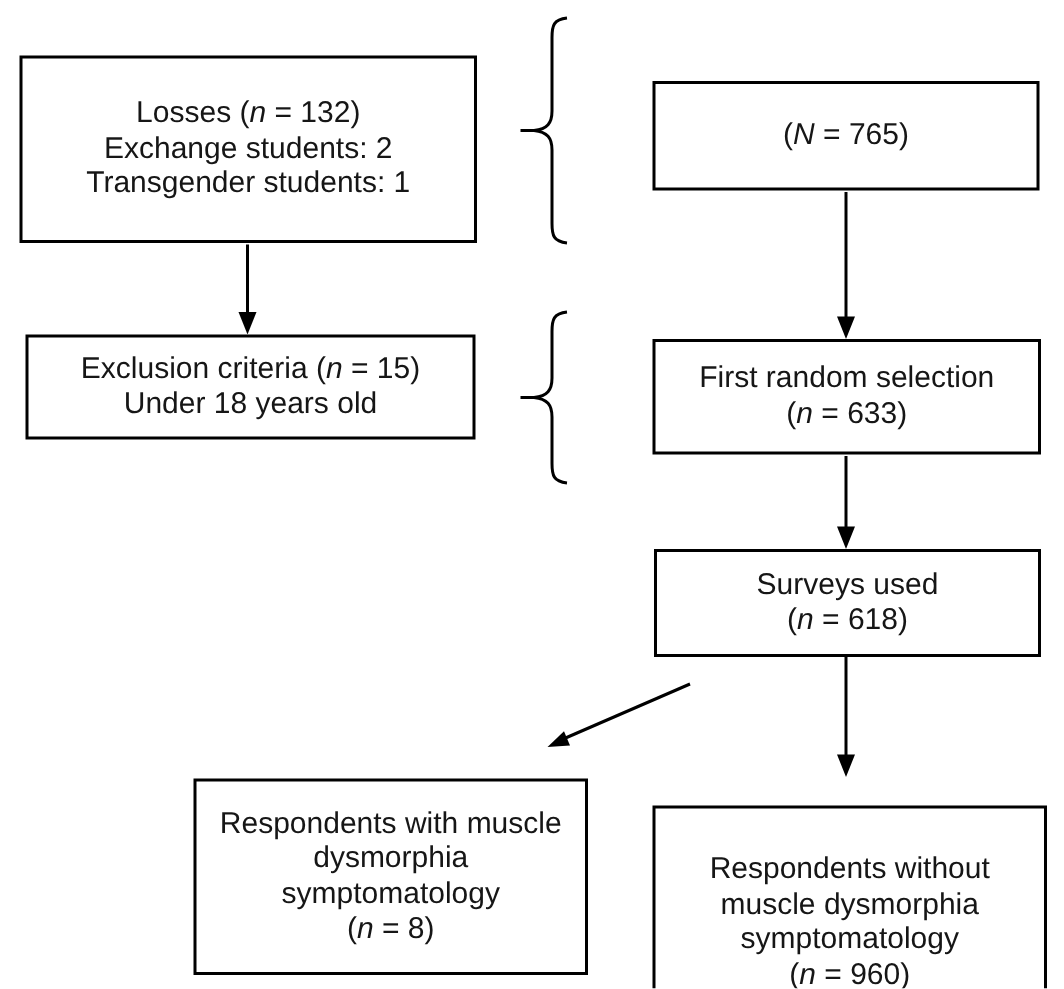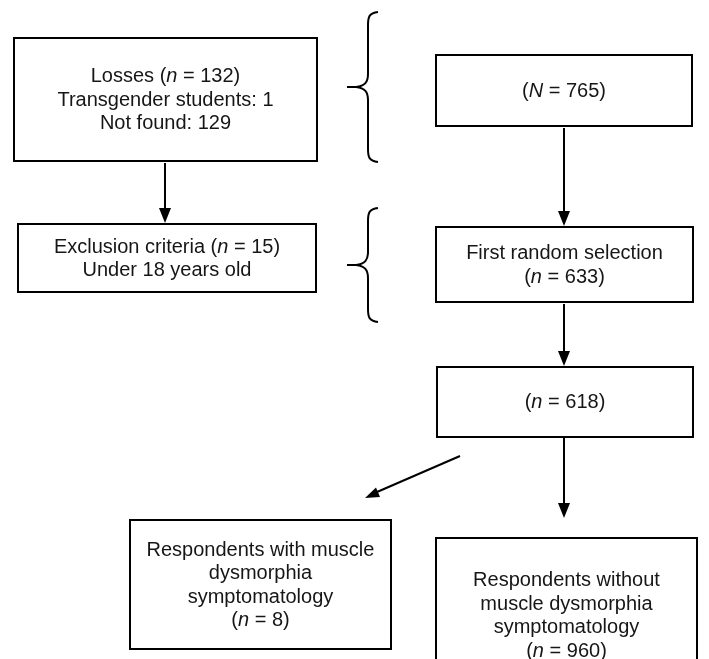--- a/index.html
+++ b/index.html
@@ -40,39 +40,40 @@
   .overlay line,.overlay path{stroke:var(--line);stroke-width:2;fill:none;}
   .overlay polygon{fill:var(--line);stroke:none;}
 </style>
 </head>
 <body>
 
 <div class="canvas">
 
   <div class="box" style="left:13px;top:37px;width:305px;height:125px">
       <div class="line"><span>Losses (</span><em>n</em><span> = 132)</span></div>
+      <div class="line"><span>Exchange students: 2</span></div>
       <div class="line"><span>Transgender students: 1</span></div>
-      <div class="line"><span>Not found: 129</span></div>
     </div>
 
   <div class="box" style="left:435px;top:54px;width:258px;height:73px">
       <div class="line"><span>(</span><em>N</em><span> = 765)</span></div>
     </div>
 
   <div class="box" style="left:17px;top:223px;width:300px;height:70px">
       <div class="line"><span>Exclusion criteria (</span><em>n</em><span> = 15)</span></div>
       <div class="line"><span>Under 18 years old</span></div>
     </div>
 
   <div class="box" style="left:435px;top:226px;width:259px;height:77px">
       <div class="line"><span>First random selection</span></div>
       <div class="line"><span>(</span><em>n</em><span> = 633)</span></div>
     </div>
 
   <div class="box" style="left:436px;top:366px;width:258px;height:72px">
+      <div class="line"><span>Surveys used</span></div>
       <div class="line"><span>(</span><em>n</em><span> = 618)</span></div>
     </div>
 
   <div class="box" style="left:129px;top:519px;width:263px;height:131px">
       <div class="line"><span>Respondents with muscle</span></div>
       <div class="line"><span>dysmorphia</span></div>
       <div class="line"><span>symptomatology</span></div>
       <div class="line"><span>(</span><em>n</em><span> = 8)</span></div>
     </div>
 

